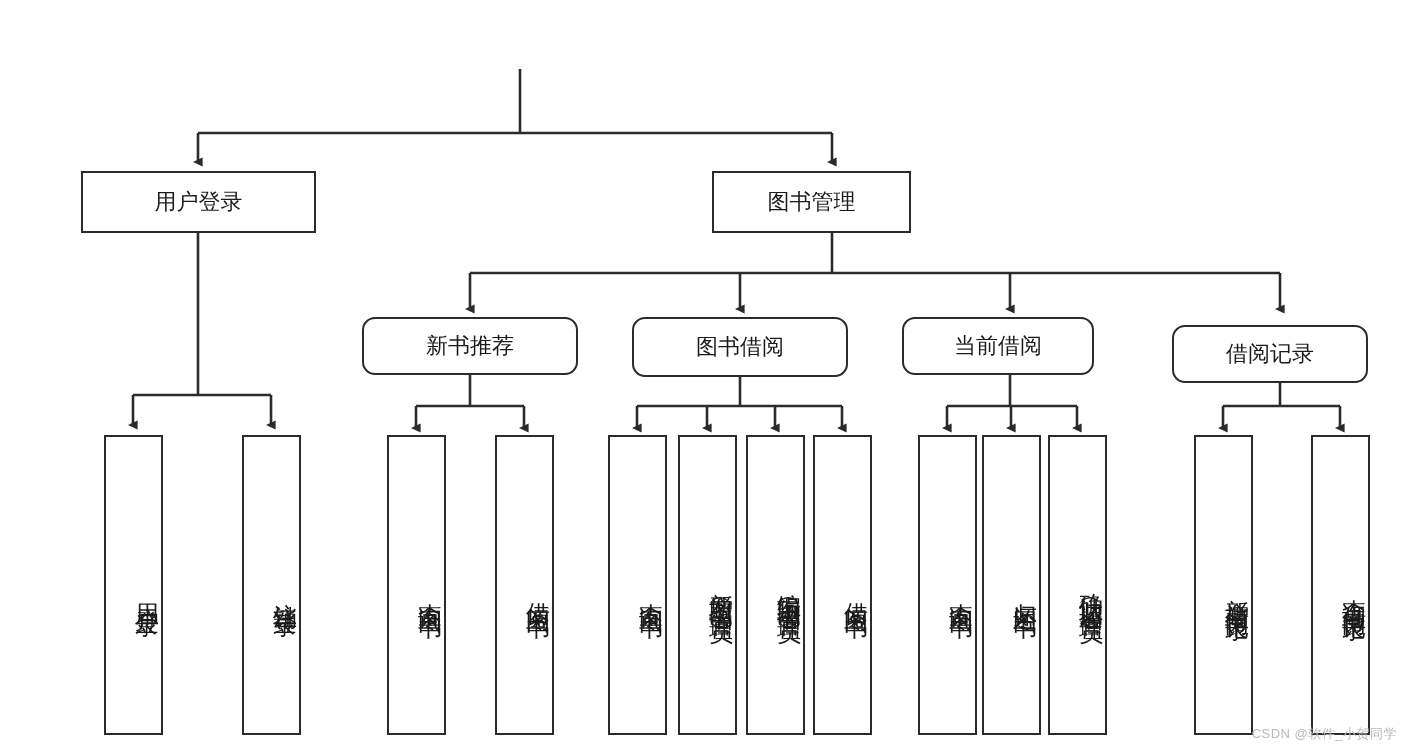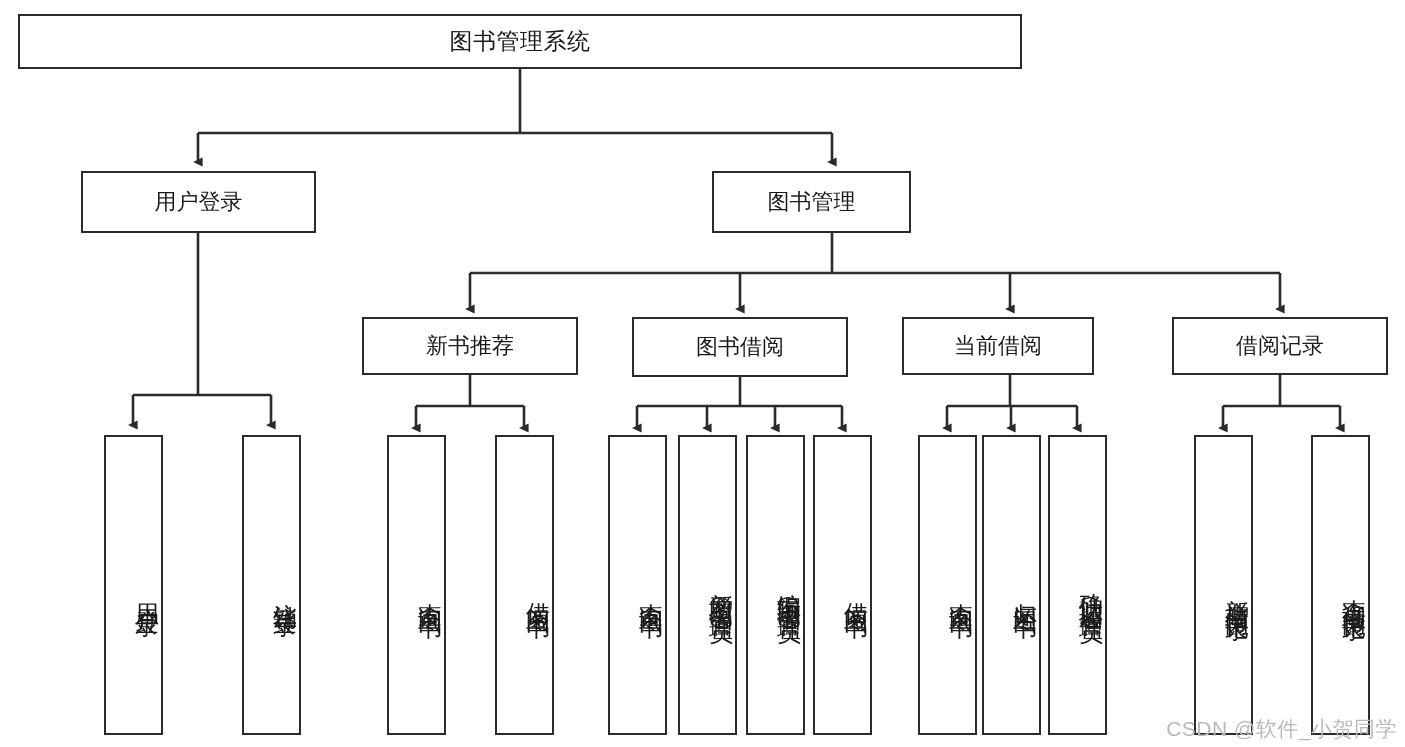--- a/index.html
+++ b/index.html
@@ -33,20 +33,21 @@
   }
   .node.root{
     font-size:23px;
     letter-spacing:0.5px;
   }
   .node.lvl2{
     font-size:22px;
   }
   .node.lvl3{
     font-size:22px;
+    border-radius:13px;
   }
   .node.leaf{
     writing-mode:vertical-rl;
     text-orientation:upright;
     font-size:24px;
     letter-spacing:4px;
     padding-top:14px;
     align-items:flex-start;
     justify-content:center;
   }
@@ -54,21 +55,21 @@
     display:block;
     white-space:pre;
   }
   .leaf .node-label{
     white-space:normal;
   }
   #watermark{
     position:absolute;
     right:8px;
     bottom:4px;
-    font-size:21px;
+    font-size:13px;
     color:#b9b9b9;
     letter-spacing:0.5px;
     user-select:none;
   }
 </style>
 </head>
 <body>
 
 <div id="canvas">
 
@@ -115,41 +116,38 @@
       <path d="M1011,406 L1011,428" marker-end="url(#arrow)"></path>
       <path d="M1077,406 L1077,428" marker-end="url(#arrow)"></path>
 
       <path d="M1280,375 L1280,406"></path>
       <path d="M1223,406 L1340,406"></path>
       <path d="M1223,406 L1223,428" marker-end="url(#arrow)"></path>
       <path d="M1340,406 L1340,428" marker-end="url(#arrow)"></path>
     </g>
   </svg>
 
-  <div class="node root" style="left:18px; top:14px; width:1004px; height:55px;">
-    <span class="node-label">图书管理系统</span>
-  </div>
 
   <div class="node lvl2" style="left:81px; top:171px; width:235px; height:62px;">
     <span class="node-label">用户登录</span>
   </div>
   <div class="node lvl2" style="left:712px; top:171px; width:199px; height:62px;">
     <span class="node-label">图书管理</span>
   </div>
 
   <div class="node lvl3" style="left:362px; top:317px; width:216px; height:58px;">
     <span class="node-label">新书推荐</span>
   </div>
   <div class="node lvl3" style="left:632px; top:317px; width:216px; height:60px;">
     <span class="node-label">图书借阅</span>
   </div>
   <div class="node lvl3" style="left:902px; top:317px; width:192px; height:58px;justify-content:center;">
     <span class="node-label">当前借阅</span>
   </div>
-  <div class="node lvl3" style="left:1172px; top:317px; width:216px; height:58px;">
+  <div class="node lvl3" style="left:1172px; top:325px; width:196px; height:58px;">
     <span class="node-label">借阅记录</span>
   </div>
 
   <div class="node leaf" style="left:104px; top:435px; width:59px; height:300px;">
     <span class="node-label">用户登录</span>
   </div>
   <div class="node leaf" style="left:242px; top:435px; width:59px; height:300px;">
     <span class="node-label">注销登录</span>
   </div>
 

